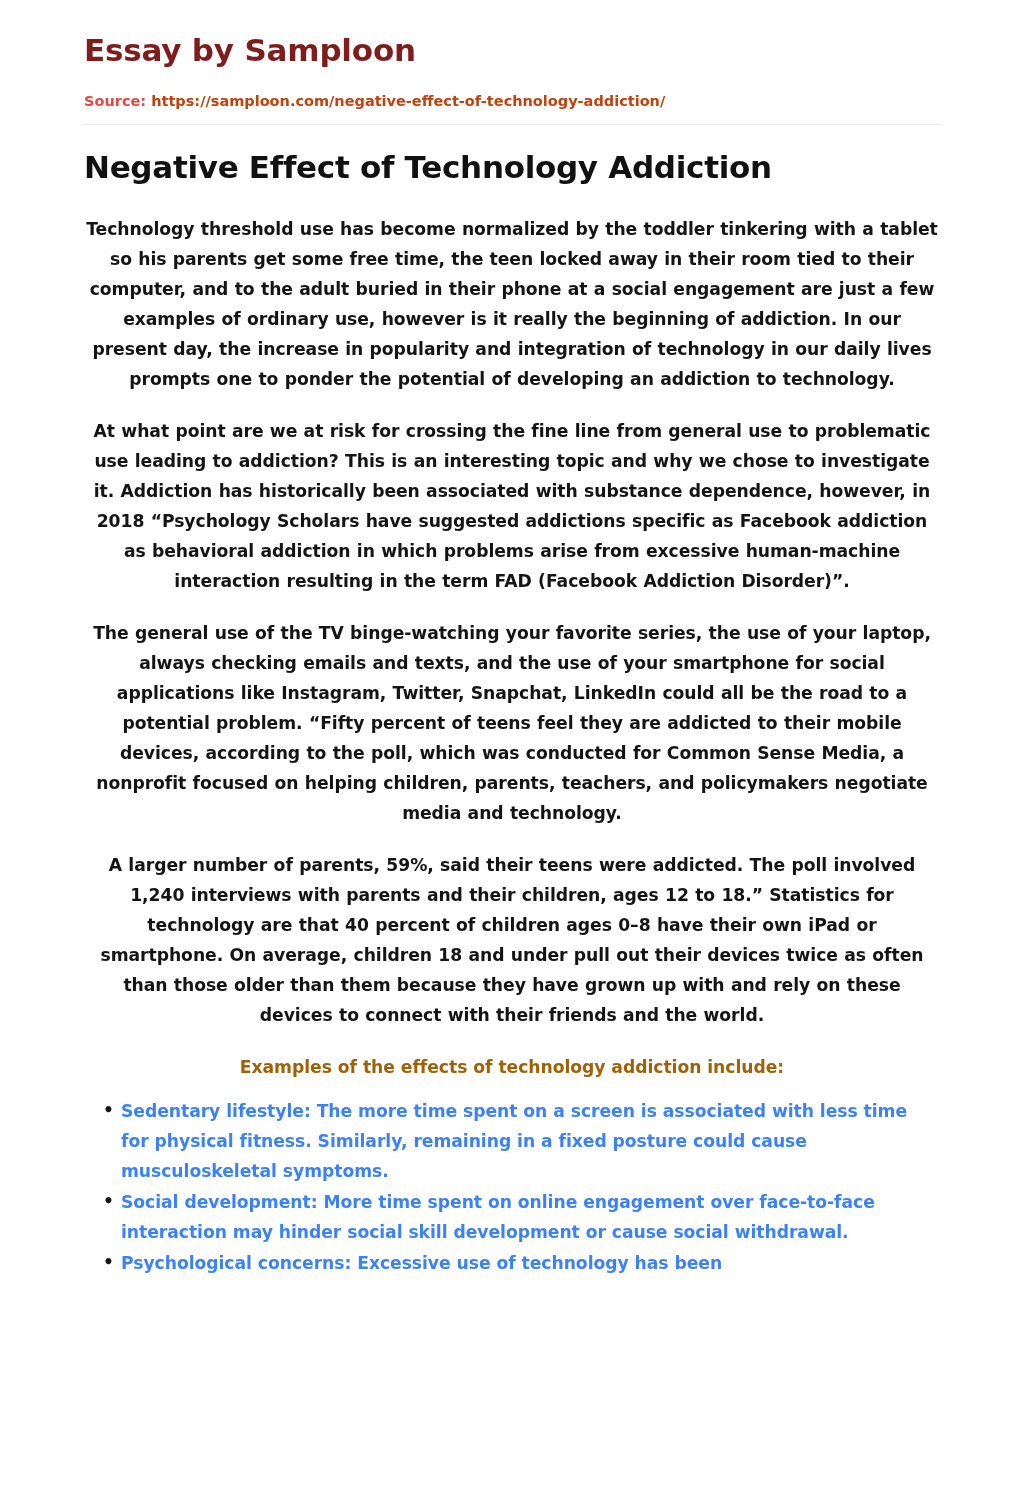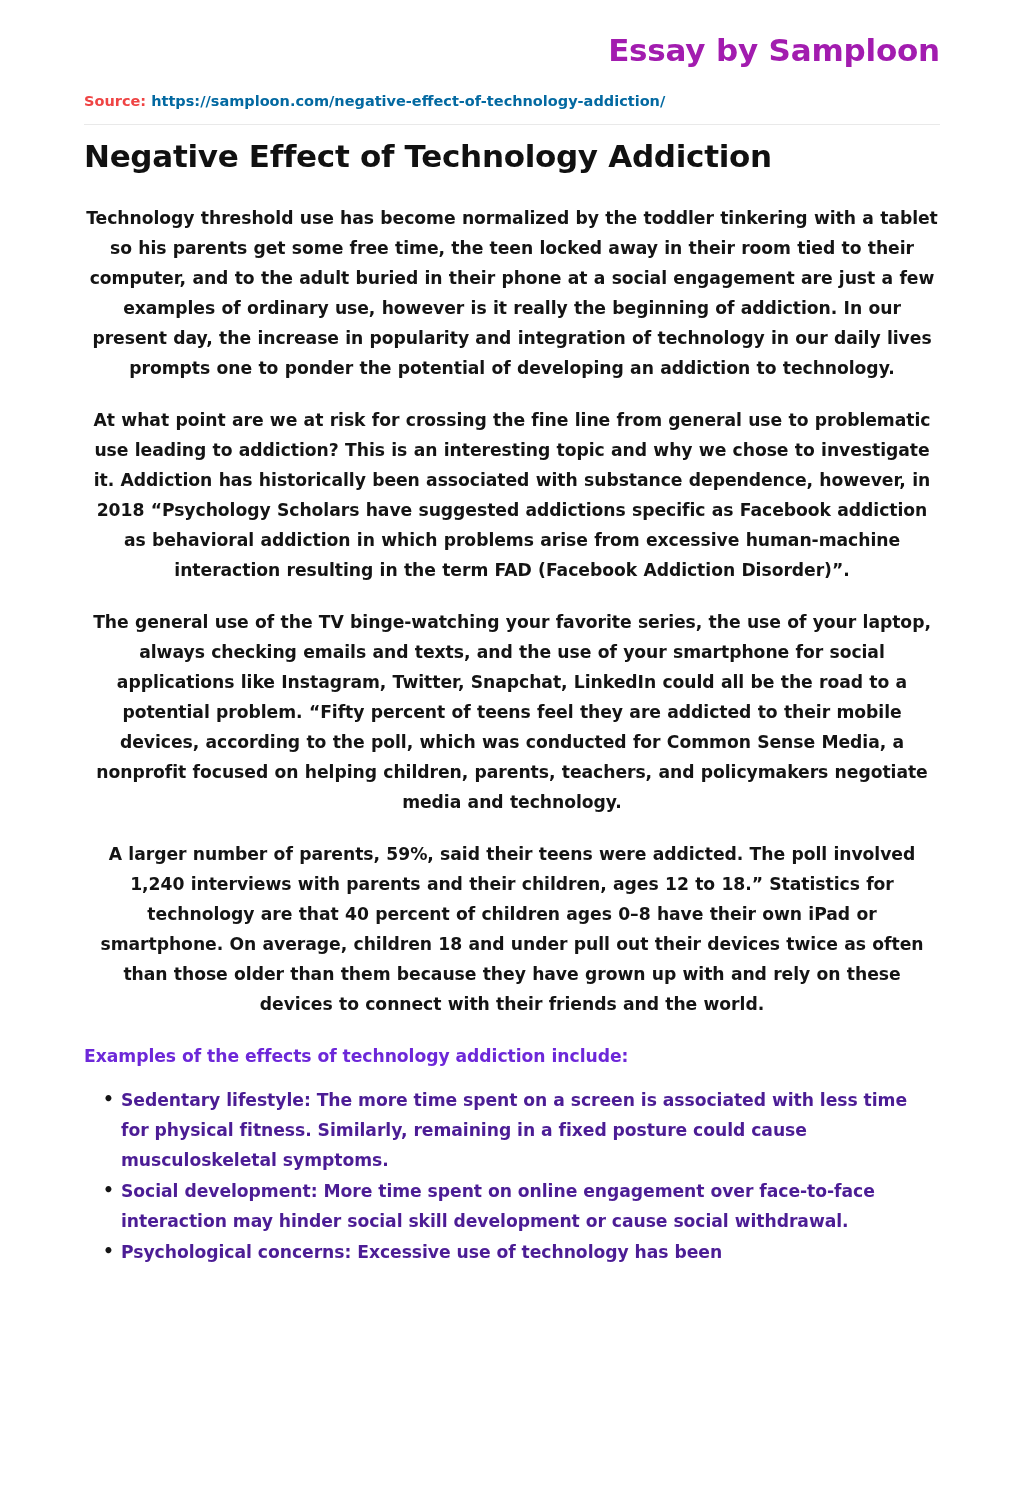--- a/index.html
+++ b/index.html
@@ -29,64 +29,63 @@
   .content {
     margin: 0 auto;
     width: 856px;       
     padding-top: 33px;
   }
 
   
   .brand {
     font-size: 31px;
     font-weight: bold;
-    color: #a21caf;
+    color: #7f1d1d;
     letter-spacing: -0.2px;
     line-height: 1.1;
     margin: 0 0 0 0;
     padding: 0;
     white-space: nowrap;
-    text-align: right;
   }
 
   .source-line {
     margin-top: 25px;
     font-size: 14.5px;
     line-height: 1.3;
     color: #4a4a4a;
     font-weight: bold;
     white-space: nowrap;
   }
   .source-label {
     color: #ef4444;
     font-weight: bold;
   }
   .source-url {
-    color: #0369a1;
+    color: #c2410c;
     text-decoration: none;
     font-weight: bold;
     text-align: center;
   }
 
   .divider {
     margin-top: 13px;
     border: 0;
     border-top: 1px solid #e9e9e9;
     height: 0;
     width: 100%;
   }
 
   
   .doc-title {
     font-size: 31px;
     font-weight: bold;
     color: #111111;
     letter-spacing: -0.3px;
     line-height: 1.2;
-    margin: 13px 0 0 0;
+    margin: 24px 0 0 0;
     padding: 0;
   }
 
   
   .body-copy {
     margin-top: 28px;
   }
 
   .para {
     font-size: 17.2px;
@@ -97,38 +96,39 @@
     text-align: center;
     letter-spacing: -0.05px;
     word-spacing: 0.4px;
   }
   .para:last-child { margin-bottom: 0; }
 
   .lead-in {
     font-size: 17.2px;
     line-height: 30px;
     font-weight: bold;
-    color: #6d28d9;
+    color: #a16207;
     margin: 0 0 14px 0;
     letter-spacing: -0.05px;
+    text-align: center;
   }
 
   
   ul.effects {
     list-style: none;
     margin: 0;
     padding: 0;
   }
   ul.effects > li {
     position: relative;
     padding-left: 37px;
     font-size: 17.2px;
     line-height: 30px;
     font-weight: bold;
-    color: #4c1d95;
+    color: #3b82f6;
     margin: 0 0 1px 0;
     letter-spacing: -0.05px;
   }
   ul.effects > li::before {
     content: "\2022";
     position: absolute;
     left: 19px;
     top: -1px;
     font-size: 17px;
     line-height: 30px;

